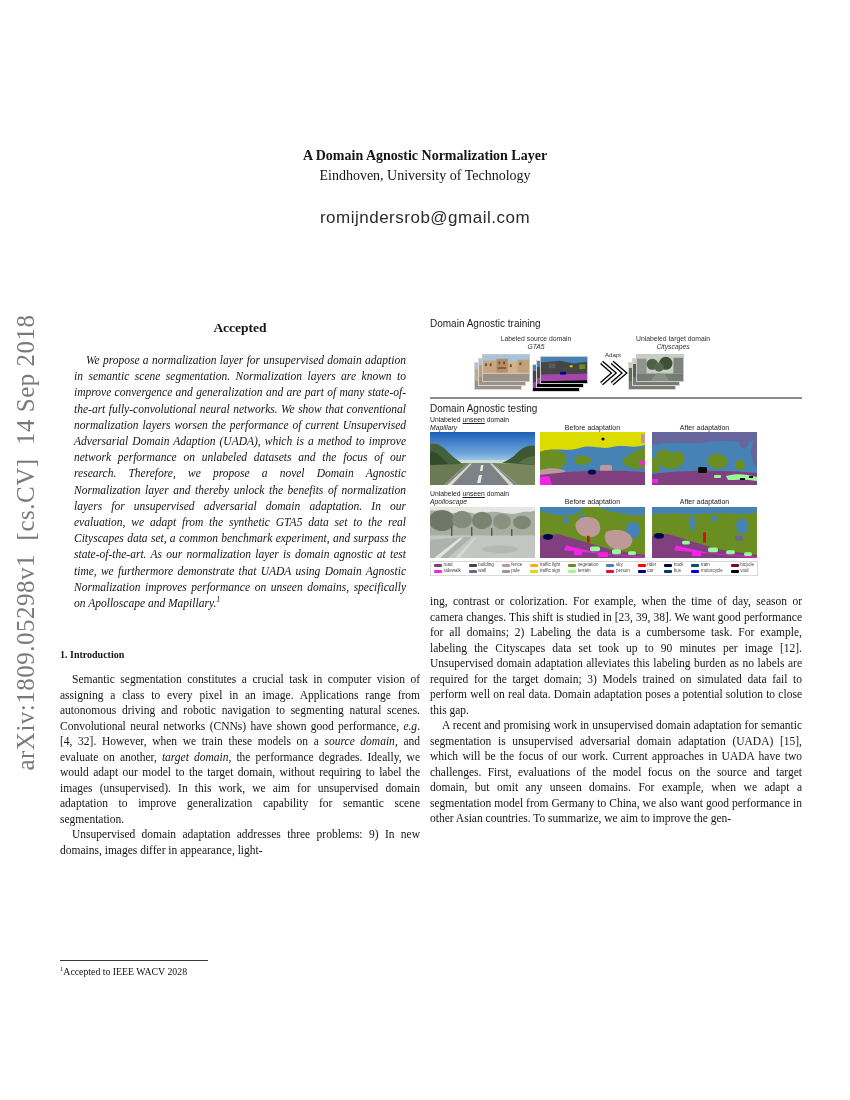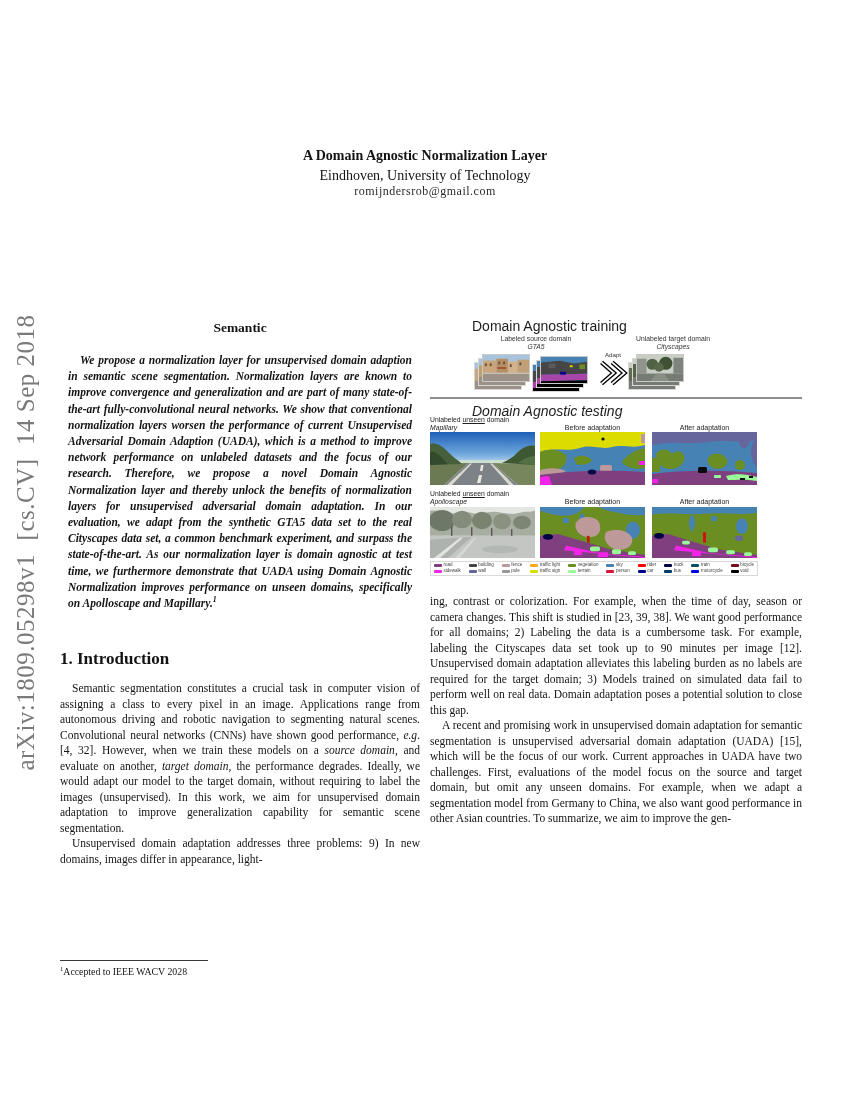--- a/index.html
+++ b/index.html
@@ -7,38 +7,38 @@
         font-family:"Liberation Serif",serif;color:#141414;}
   
   .arxiv{position:absolute;left:12px;top:795px;width:505px;transform:rotate(-90deg);
          transform-origin:0 0;text-align:center;font-size:25px;color:#7a7a7a;
          font-family:"Liberation Serif",serif;white-space:pre;letter-spacing:.5px;}
   
   .hdr{position:absolute;left:55px;top:144px;width:740px;text-align:center;}
   .title-line{font-size:14px;font-weight:bold;line-height:24px;}
   .authors{display:flex;justify-content:center;gap:108px;margin-top:23px;font-size:13.5px;}
   .affil{font-size:14px;}
-  .email{margin-top:0;font-size:12px;font-family:Liberation Serif, serif;color:#2b2b2b;letter-spacing:.5px;}
+  .email{margin-top:24px;font-size:17px;font-family:Liberation Sans, sans-serif;color:#2b2b2b;letter-spacing:.5px;}
   
   .col{position:absolute;top:318px;}
   .col-left{left:60px;width:360px;}
   .col-right{left:430px;width:372px;}
   .abs-h{margin:2px 0 16px 0;text-align:center;font-size:13.5px;font-weight:bold;}
-  .abs{margin:8px;font-style:italic;font-size:11.5px;line-height:16.2px;text-align:justify;text-indent:12px;font-weight:bold;}
-  .sec-h{margin:38px 0 12px 0;font-size:17px;font-weight:bold;}
+  .abs{margin:14px;font-style:italic;font-size:11.5px;line-height:16.2px;text-align:justify;text-indent:12px;}
+  .sec-h{margin:38px 0 12px 0;font-size:10px;font-weight:bold;}
   .body{margin:0;font-size:11.5px;line-height:15.5px;text-align:justify;}
   .ind{text-indent:12px;}
   .it{font-style:italic;}
   sup{font-size:68%;vertical-align:super;line-height:0;}
   .footnote{position:absolute;left:60px;top:960px;width:360px;font-size:9.8px;}
   .fn-rule{width:148px;border-top:1.2px solid #3a3a3a;margin-bottom:5px;}
   
   .fig{position:relative;height:258px;font-family:"Liberation Sans",sans-serif;color:#1d1d1d;}
   .fig *{box-sizing:border-box;}
-  .fig-label{position:absolute;left:0;font-size:14px;color:#1d1d1d;margin-left:42px;}
+  .fig-label{position:absolute;left:0;font-size:10px;color:#1d1d1d;}
   .mini-cap{position:absolute;text-align:center;font-size:6.8px;line-height:8.2px;color:#333;}
   .fig-divider{position:absolute;left:0;top:79px;width:100%;height:2px;background:#8d8d8d;}
   .stack{position:absolute;width:58px;height:40px;}
   .card{position:absolute;width:48px;height:28px;border:1px solid #d8d8d8;background:#eee;}
   .card.f{border:1px solid #c9c9c9;}
   .card svg{display:block;width:100%;height:100%;}
   .adapt{position:absolute;text-align:center;}
   .adapt-t{font-size:6.2px;color:#333;margin-bottom:1px;}
   .dom-label{position:absolute;left:0;font-size:6.8px;line-height:8.2px;color:#222;}
   .dom-label .u{text-decoration:underline;}
@@ -61,21 +61,21 @@
 
   <div class="arxiv">arXiv:1809.05298v1  [cs.CV]  14 Sep 2018</div>
 
   <div class="hdr">
     <div class="title-line">A Domain Agnostic Normalization Layer</div>
     <div class="affil">Eindhoven, University of Technology</div>
     <div class="email">romijndersrob@gmail.com</div>
   </div>
 
   <div class="col col-left">
-    <div class="abs-h">Semantic</div>
+    <div class="abs-h">Accepted</div>
     <p class="abs"><span>We propose a normalization layer for unsupervised domain adaption in semantic scene segmentation. Normalization layers are known to improve convergence and generalization and are part of many state-of-the-art fully-convolutional neural networks. We show that conventional normalization layers worsen the performance of current Unsupervised Adversarial Domain Adaption (UADA), which is a method to improve network performance on unlabeled datasets and the focus of our research. Therefore, we propose a novel Domain Agnostic Normalization layer and thereby unlock the benefits of normalization layers for unsupervised adversarial domain adaptation. In our evaluation, we adapt from the synthetic GTA5 data set to the real Cityscapes data set, a common benchmark experiment, and surpass the state-of-the-art. As our normalization layer is domain agnostic at test time, we furthermore demonstrate that UADA using Domain Agnostic Normalization improves performance on unseen domains, specifically on Apolloscape and Mapillary.</span><sup>1</sup></p>
 
     <div class="sec-h">1. Introduction</div>
     <p class="body ind"><span>Semantic segmentation constitutes a crucial task in computer vision of assigning a class to every pixel in an image. Applications range from autonomous driving and robotic navigation to segmenting natural scenes. Convolutional neural networks (CNNs) have shown good performance, </span><span class="it">e.g</span><span>. [4, 32]. However, when we train these models on a </span><span class="it">source domain</span><span>, and evaluate on another, </span><span class="it">target domain</span><span>, the performance degrades. Ideally, we would adapt our model to the target domain, without requiring to label the images (unsupervised). In this work, we aim for unsupervised domain adaptation to improve generalization capability for semantic scene segmentation.</span></p>
     <p class="body ind">Unsupervised domain adaptation addresses three problems: 9) In new domains, images differ in appearance, light-</p>
   </div>
 
   <div class="footnote">
     <div class="fn-rule"></div>
     <sup>1</sup><span>Accepted to IEEE WACV 2028</span>
@@ -156,21 +156,21 @@
             <circle cx="16" cy="10" r="6" fill="#4f6242"></circle>
             <circle cx="30" cy="9" r="7" fill="#3e5134"></circle>
             <circle cx="23" cy="13" r="5" fill="#57694a"></circle>
             <rect x="0" y="20" width="48" height="8" fill="#767b74"></rect>
             <polygon points="20,20 28,20 34,28 14,28" fill="#8a8f86"></polygon>
           </svg>
         </div>
       </div>
 
       <div class="fig-divider"></div>
-      <div class="fig-label" style="top:85px;font-style:italic;">Domain Agnostic testing</div>
+      <div class="fig-label" style="top:85px;">Domain Agnostic testing</div>
 
       <div class="dom-label" style="top:98px;">
         <div><span>Unlabeled </span><span class="u">unseen</span><span> domain</span></div>
         <div class="it">Mapillary</div>
       </div>
       <div class="ba-label" style="left:110px;top:106px;">Before adaptation</div>
       <div class="ba-label" style="left:222px;top:106px;">After adaptation</div>
 
       <div class="seg" style="left:0;top:114px;height:53px;">
         <svg viewBox="0 0 105 53" preserveAspectRatio="none">

